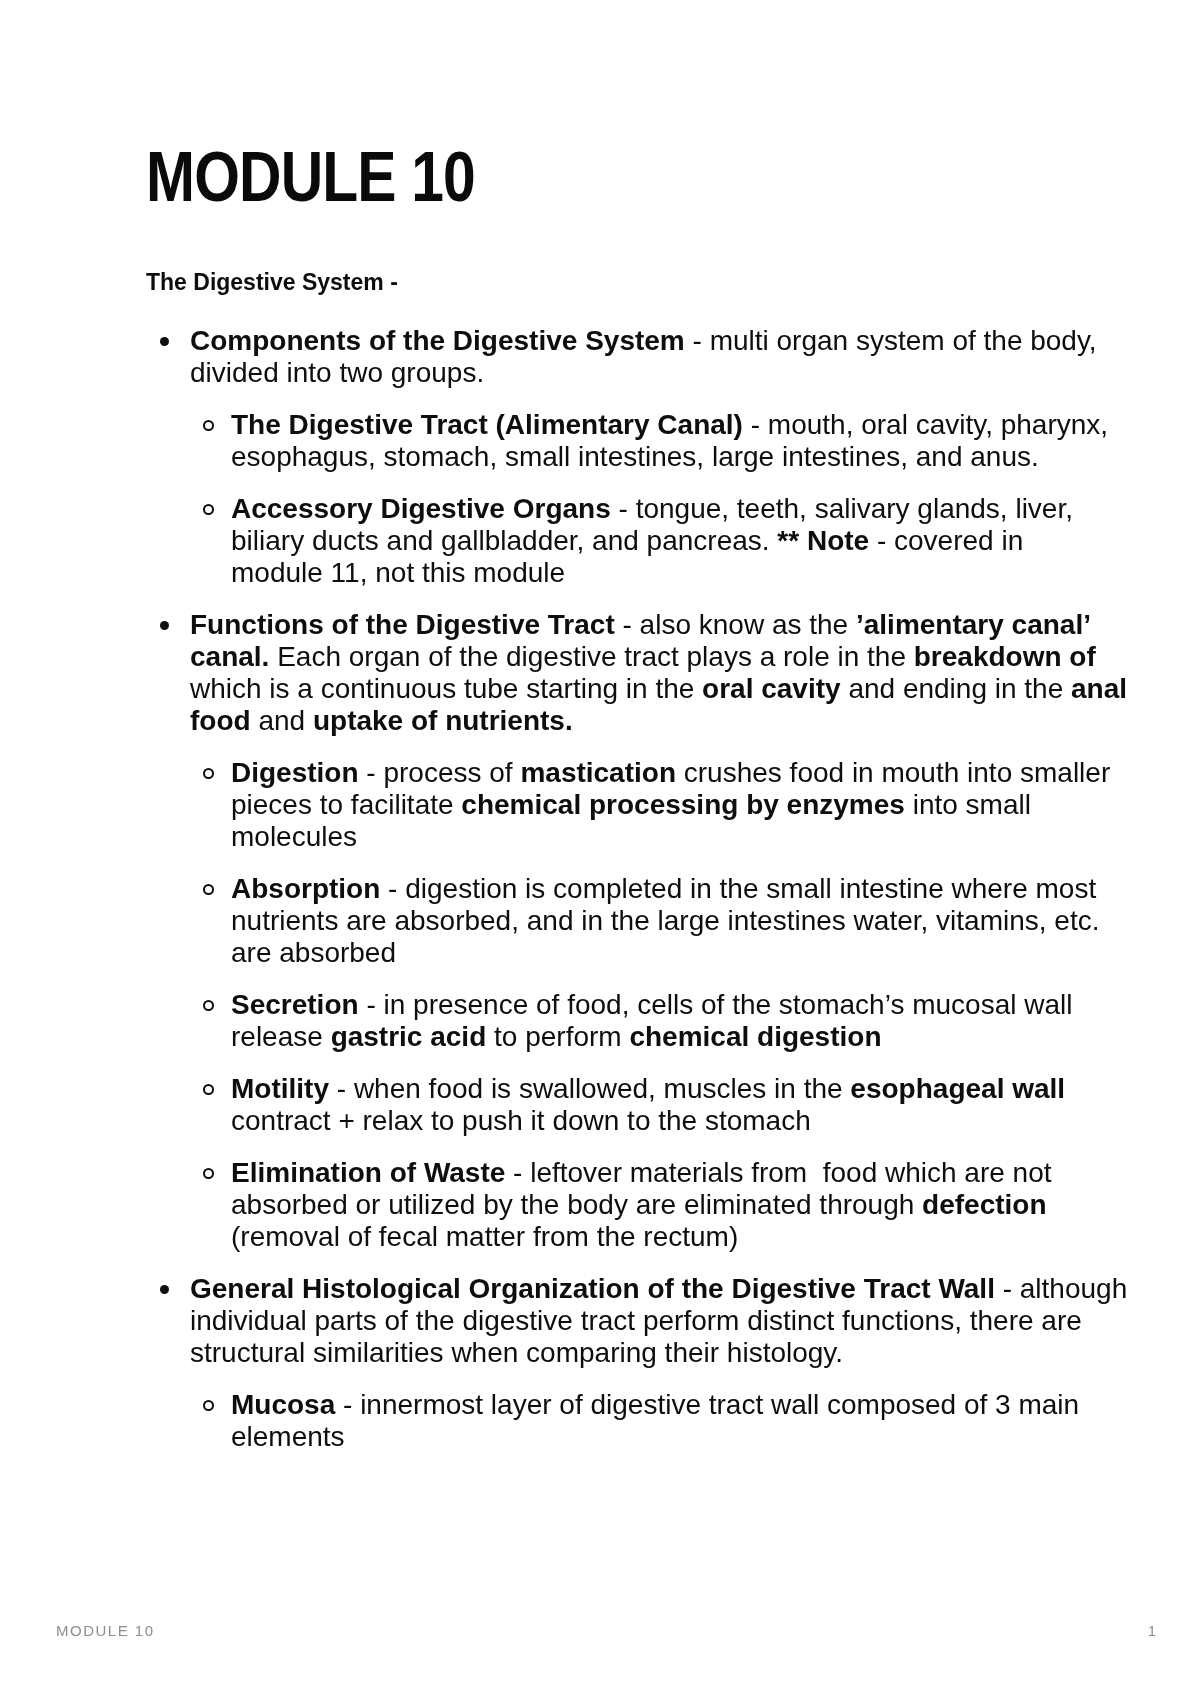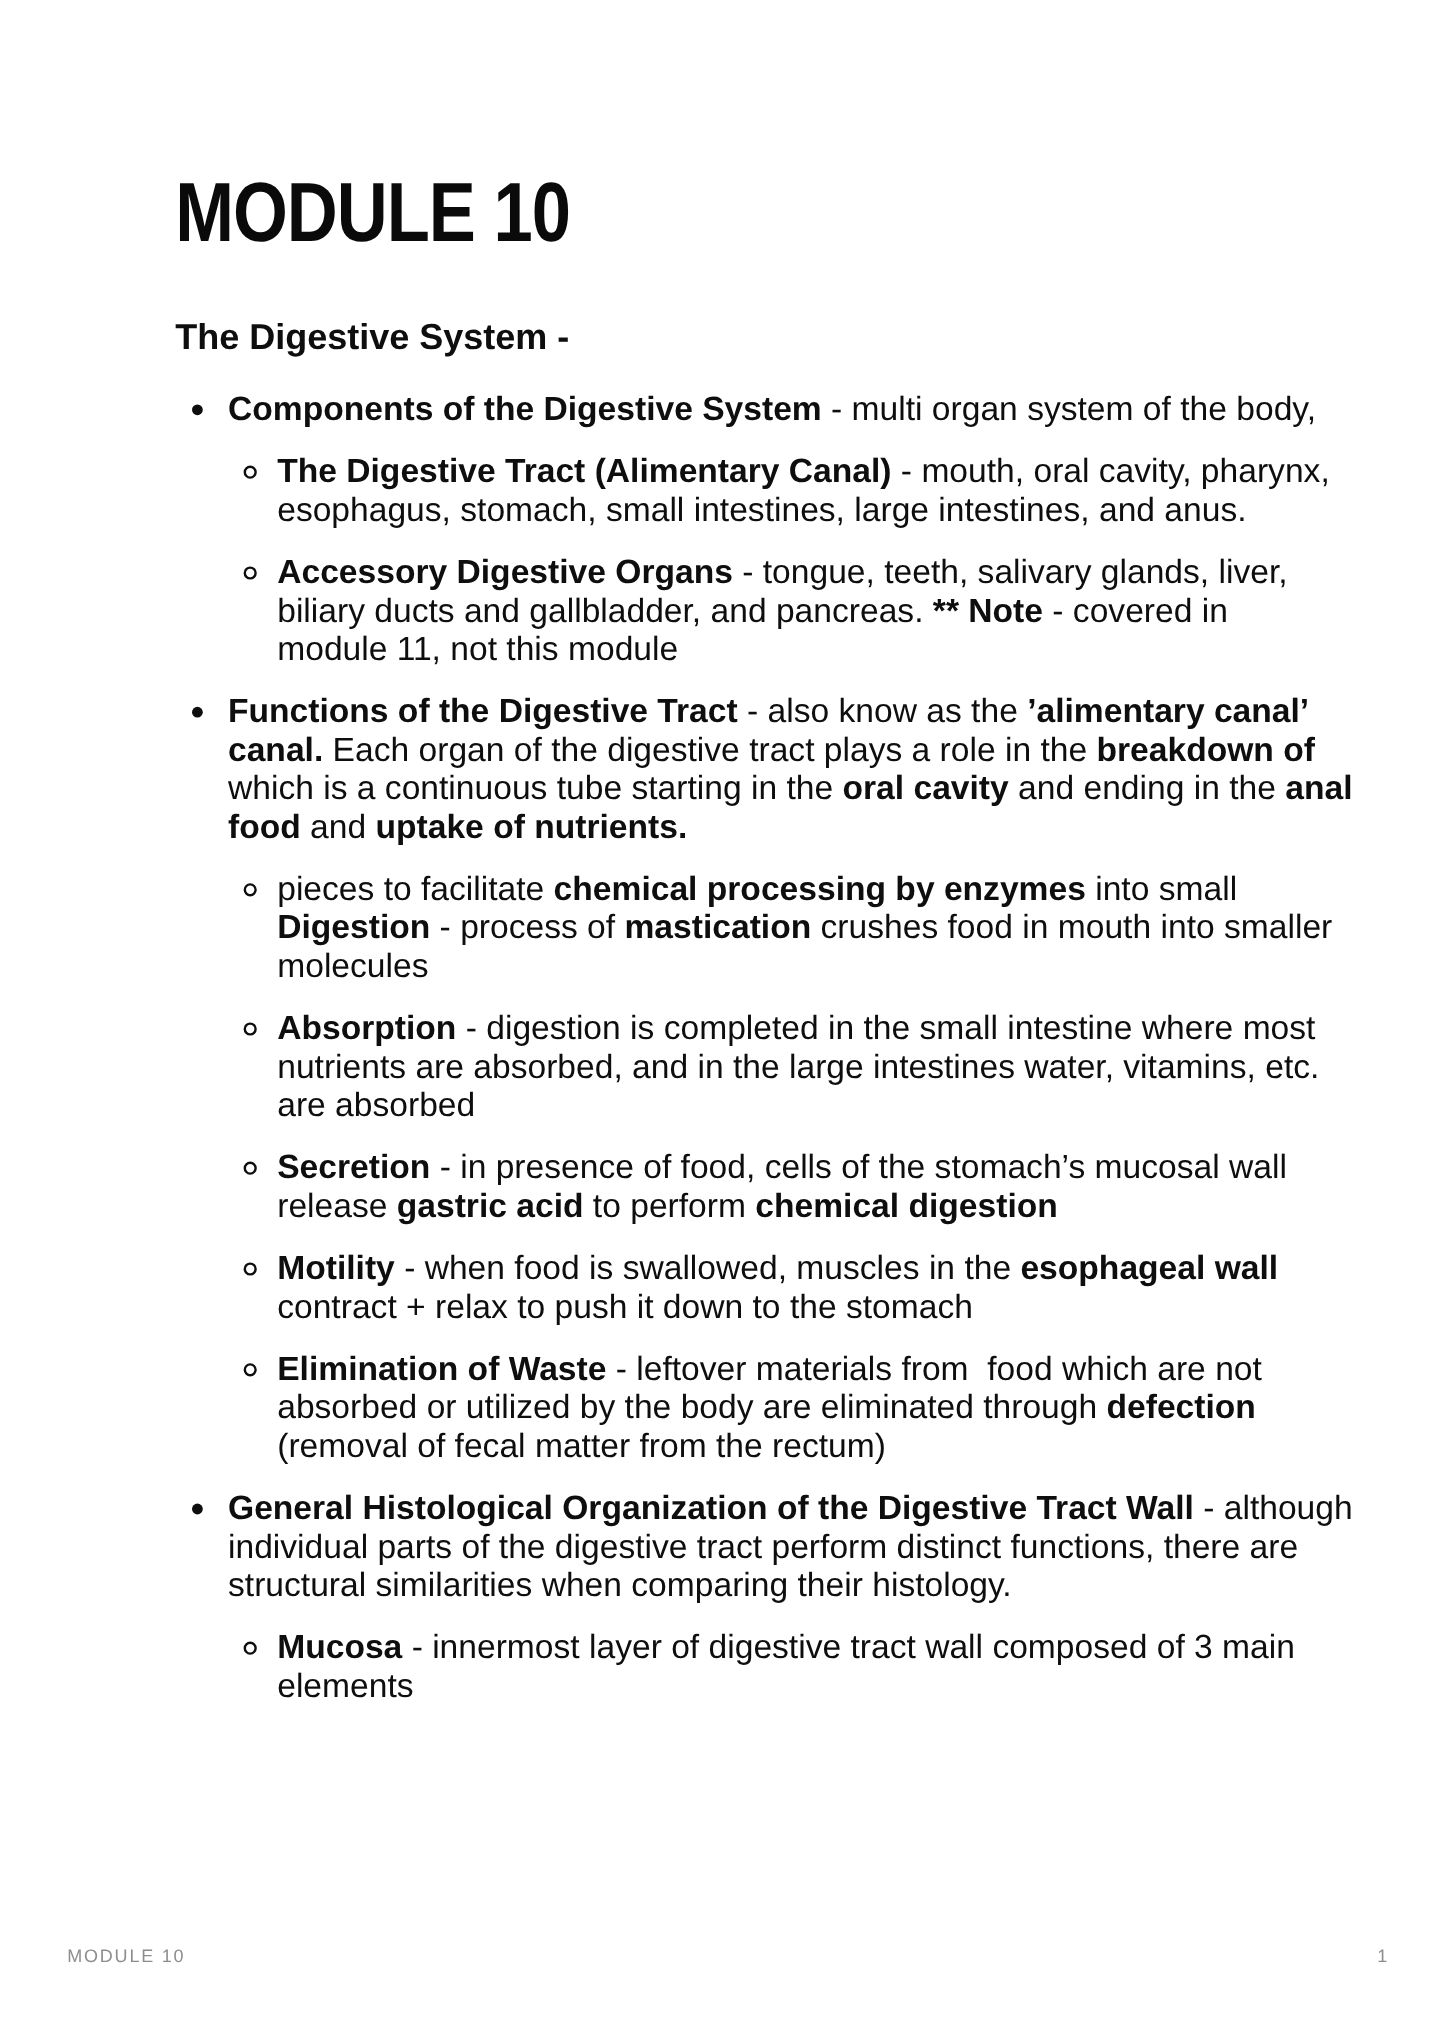--- a/index.html
+++ b/index.html
@@ -18,21 +18,21 @@
     font-weight:700;
     letter-spacing:-1px;
     white-space:nowrap;
     transform:scaleX(0.84);
     transform-origin:0 50%;
     line-height:1;
     color:#0a0a0a;
   }
   .heading{
     margin:54px 0 27px 146px;
-    font-size:30px;
+    font-size:23px;
     font-weight:700;
     line-height:32px;
   }
   .list{
     font-size:28px;
     line-height:32px;
     font-weight:400;
   }
   .item{position:relative;margin:0 0 20px 0;}
   .item.l1{padding-left:190px;}
@@ -65,20 +65,21 @@
 </head>
 <body>
 
 <div class="page">
   <div class="title">MODULE 10</div>
   <div class="heading">The Digestive System -</div>
   <div class="list">
       <div class="item l1">
         <span class="marker"></span>
         <div class="line"><span class="bold">Components of the Digestive System</span><span> - multi organ system of the body,</span></div>
+        <div class="line"><span>divided into two groups.</span></div>
       </div>
       <div class="item l2">
         <span class="marker"></span>
         <div class="line"><span class="bold">The Digestive Tract (Alimentary Canal)</span><span> - mouth, oral cavity, pharynx,</span></div>
         <div class="line"><span>esophagus, stomach, small intestines, large intestines, and anus.</span></div>
       </div>
       <div class="item l2">
         <span class="marker"></span>
         <div class="line"><span class="bold">Accessory Digestive Organs</span><span> - tongue, teeth, salivary glands, liver,</span></div>
         <div class="line"><span>biliary ducts and gallbladder, and pancreas. </span><span class="bold">** Note</span><span> - covered in</span></div>
@@ -86,22 +87,22 @@
       </div>
       <div class="item l1">
         <span class="marker"></span>
         <div class="line"><span class="bold">Functions of the Digestive Tract</span><span> - also know as the </span><span class="bold">’alimentary canal’</span></div>
         <div class="line"><span class="bold">canal.</span><span> Each organ of the digestive tract plays a role in the </span><span class="bold">breakdown of</span></div>
         <div class="line"><span>which is a continuous tube starting in the </span><span class="bold">oral cavity</span><span> and ending in the </span><span class="bold">anal</span></div>
         <div class="line"><span class="bold">food</span><span> and </span><span class="bold">uptake of nutrients.</span></div>
       </div>
       <div class="item l2">
         <span class="marker"></span>
+        <div class="line"><span class="bold">Digestion</span><span> - process of </span><span class="bold">mastication</span><span> crushes food in mouth into smaller</span></div>
         <div class="line"><span>pieces to facilitate </span><span class="bold">chemical processing by enzymes</span><span> into small</span></div>
-        <div class="line"><span class="bold">Digestion</span><span> - process of </span><span class="bold">mastication</span><span> crushes food in mouth into smaller</span></div>
         <div class="line"><span>molecules</span></div>
       </div>
       <div class="item l2">
         <span class="marker"></span>
         <div class="line"><span class="bold">Absorption</span><span> - digestion is completed in the small intestine where most</span></div>
         <div class="line"><span>nutrients are absorbed, and in the large intestines water, vitamins, etc.</span></div>
         <div class="line"><span>are absorbed</span></div>
       </div>
       <div class="item l2">
         <span class="marker"></span>

